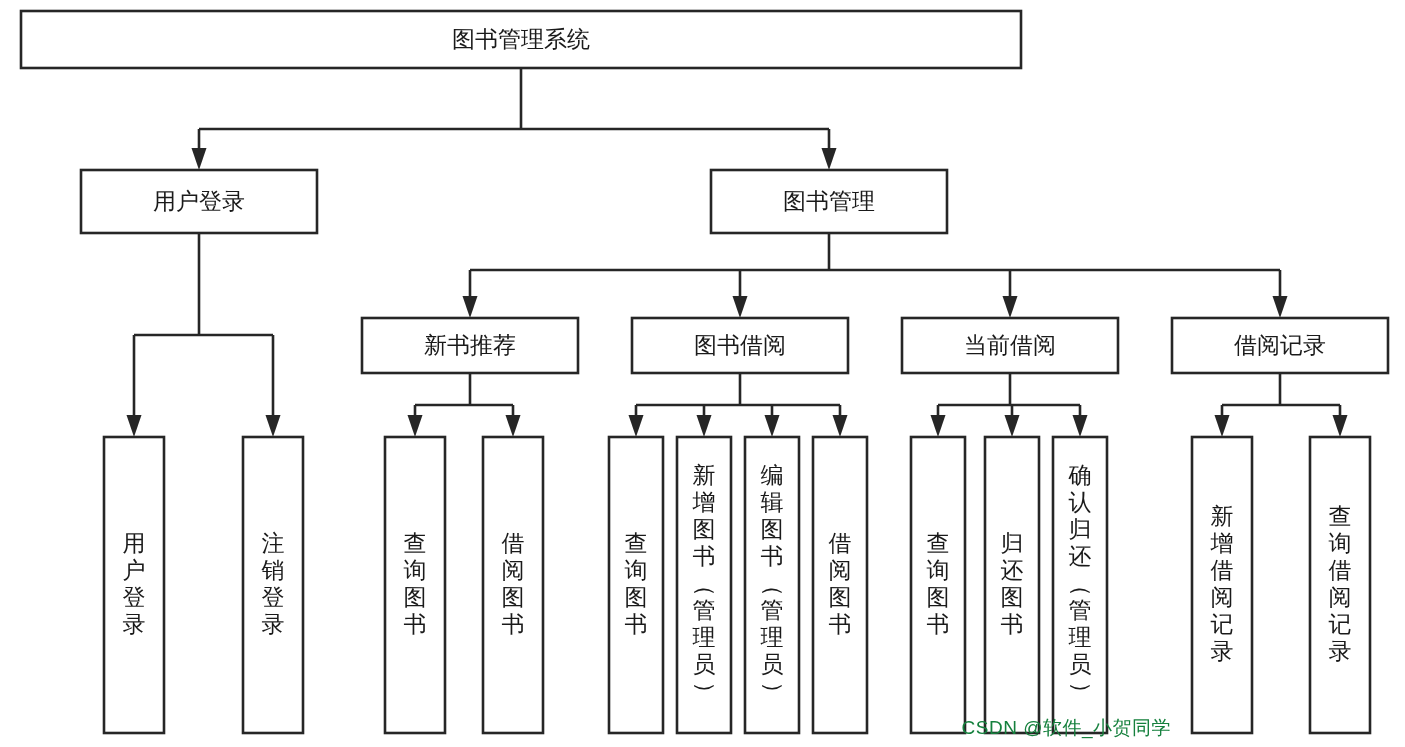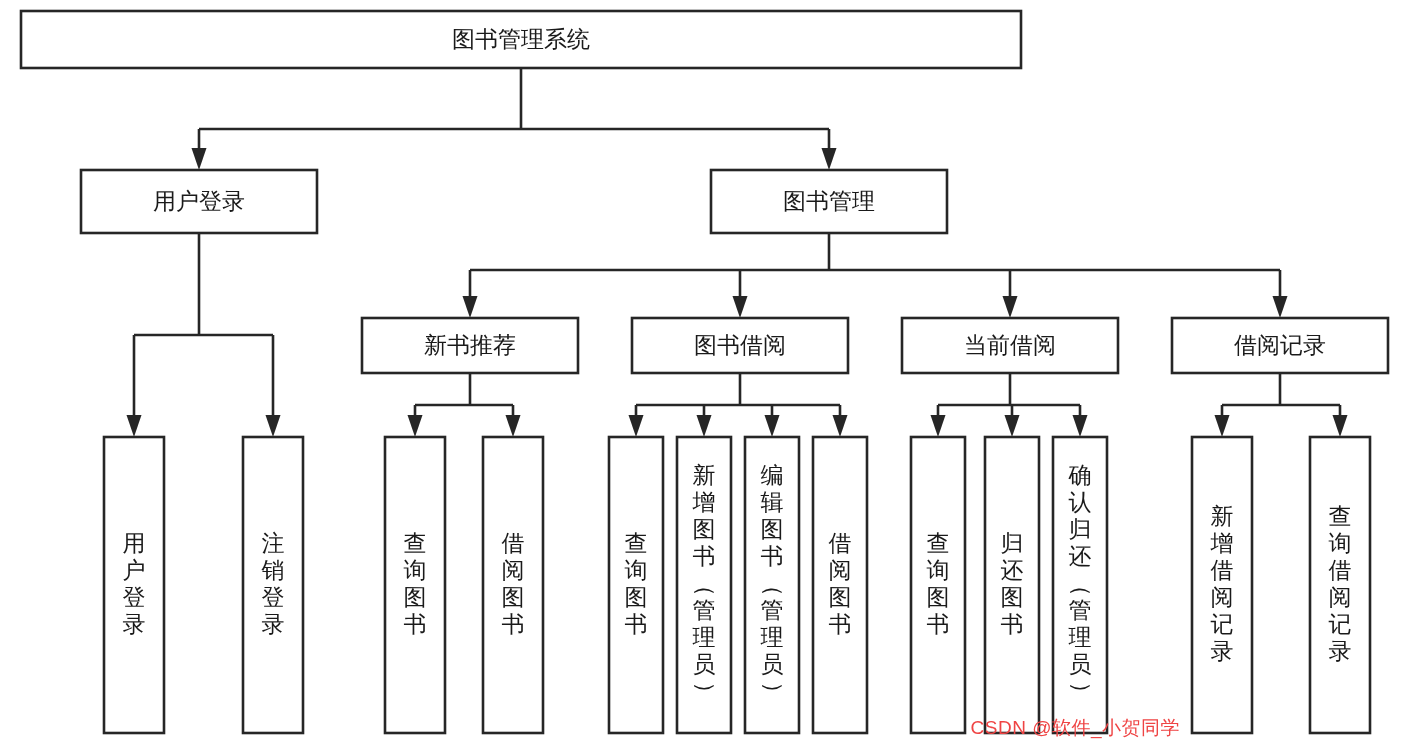--- a/index.html
+++ b/index.html
@@ -54,25 +54,25 @@
     stroke-width: 2.6;
     fill: none;
     stroke-linecap: butt;
   }
   .arrow-head {
     fill: #262626;
     stroke: none;
   }
   .watermark {
     position: absolute;
-    right: 14px;
+    right: 23px;
     bottom: 6px;
     font-family: "Liberation Sans", "DejaVu Sans", sans-serif;
     font-size: 19px;
-    color: #ef4444;
+    color: #15803d;
     white-space: nowrap;
     letter-spacing: 0.5px;
     user-select: none;
   }
 </style>
 </head>
 <body>
 
 <div id="diagram-root">
 

